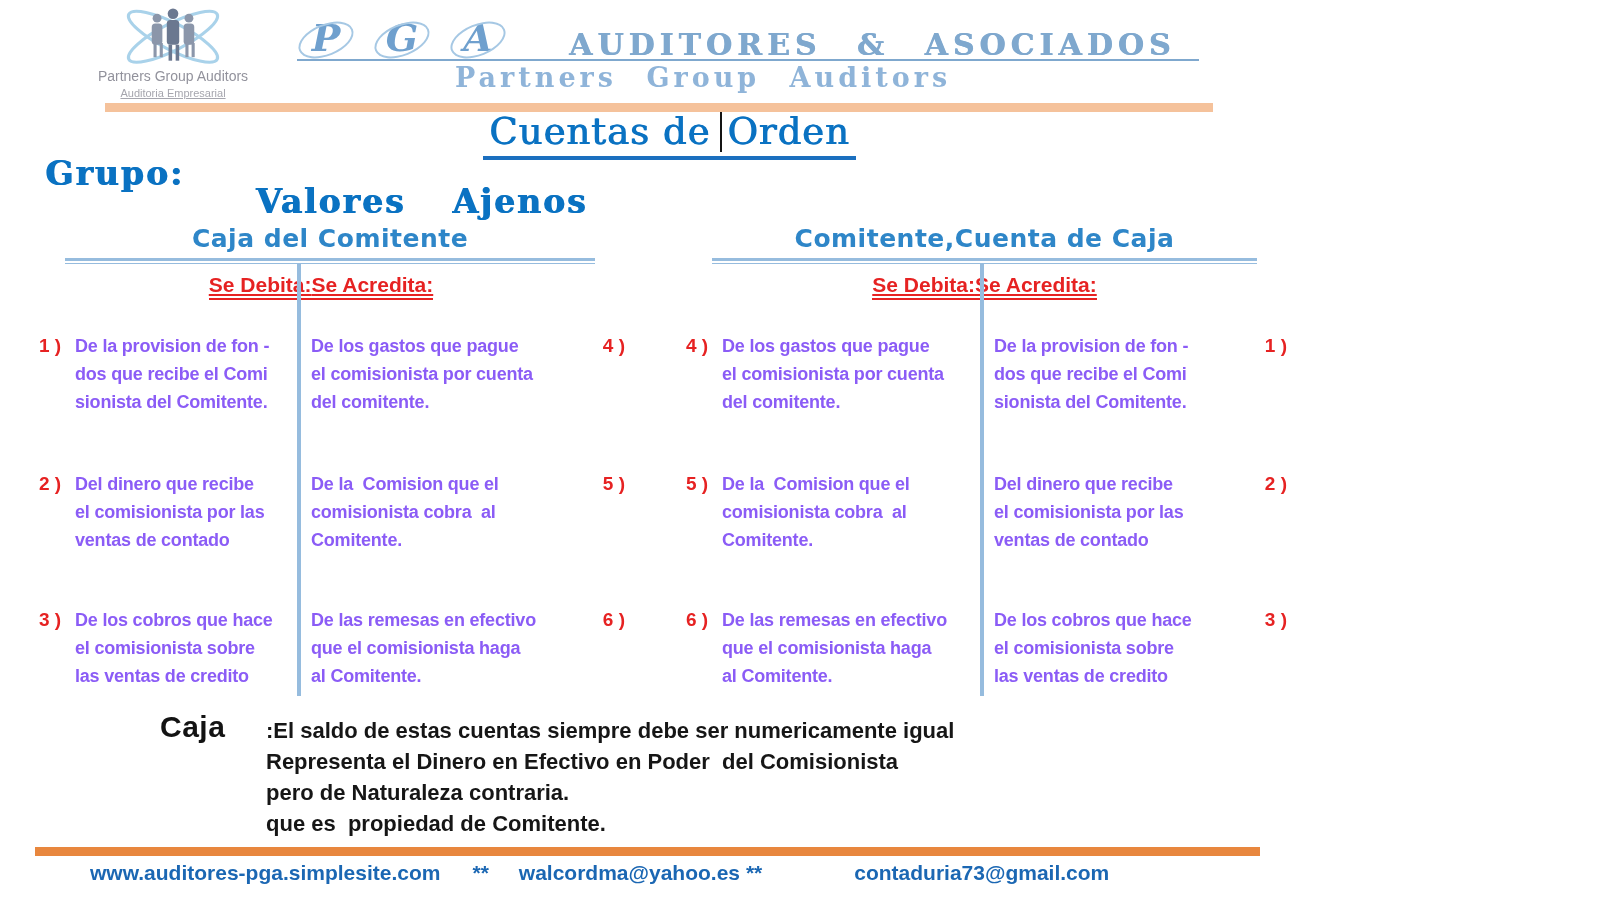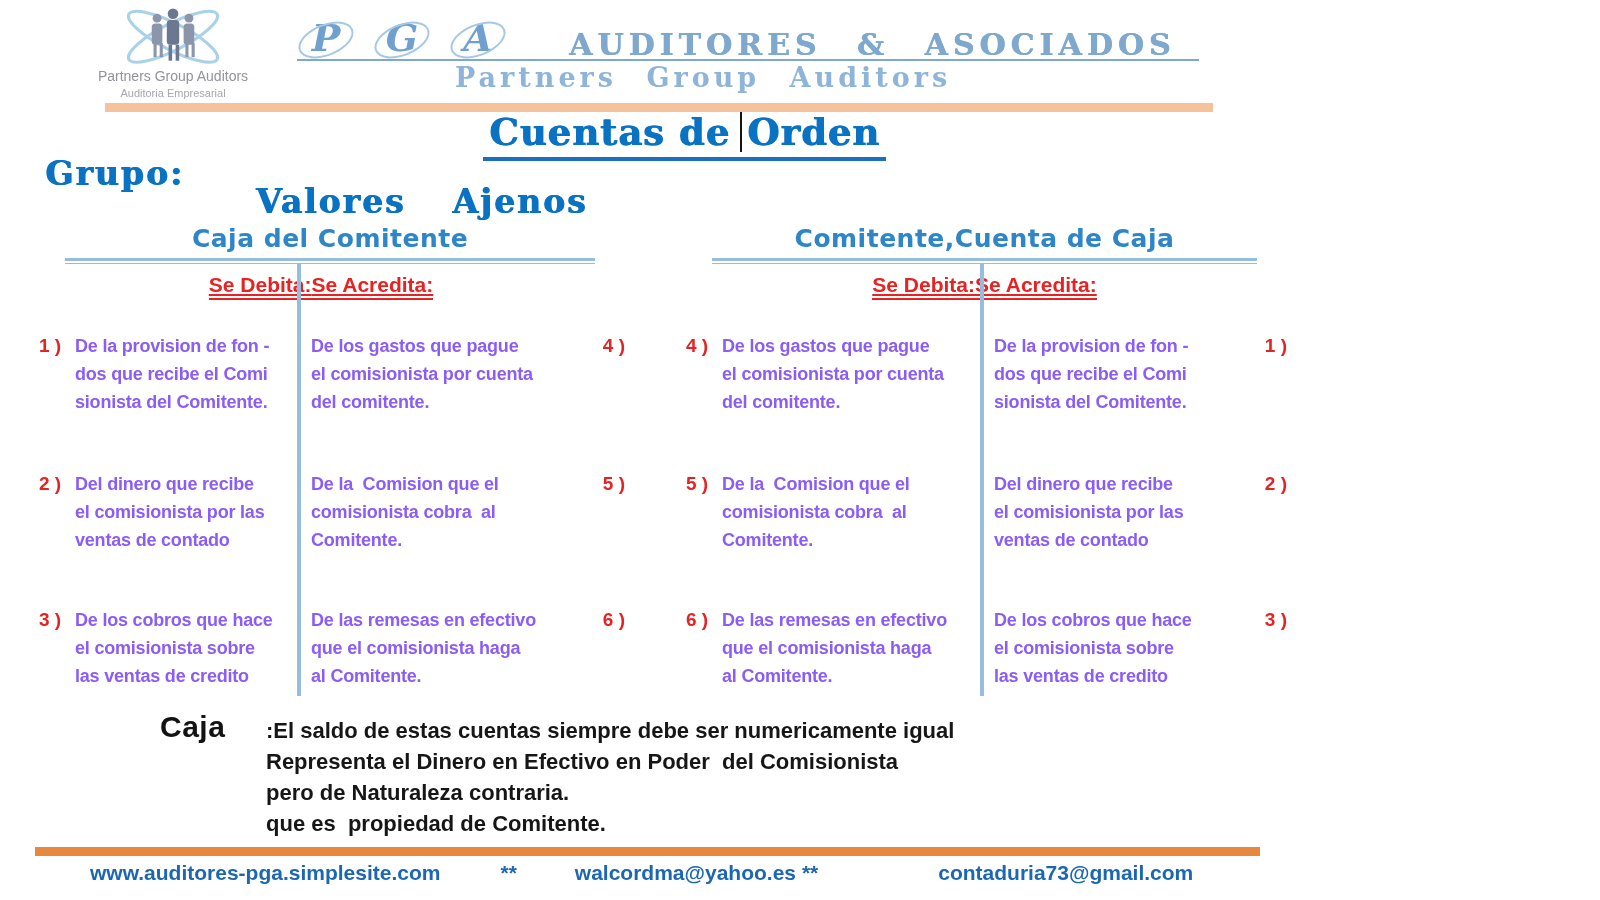--- a/index.html
+++ b/index.html
@@ -5,21 +5,21 @@
   html,body { margin:0; padding:0; background:#ffffff; }
   .page {
     position:relative; width:1600px; height:900px; background:#ffffff;
     font-family:"Liberation Sans", sans-serif; overflow:hidden;
   }
 
   
   .logo { position:absolute; left:58px; top:4px; width:230px; text-align:center; }
   .logo svg { width:150px; height:62px; }
   .logo-name { font-size:14px; color:#92929c; margin-top:-2px; }
-  .logo-sub  { font-size:11px; color:#a6a6ae; margin-top:3px; }
+  .logo-sub  { font-size:11px; color:#a6a6ae; margin-top:3px;text-decoration:underline; }
 
   .brand { position:absolute; left:295px; top:10px; width:920px; }
   .brand-row { display:flex; align-items:flex-end; height:52px; }
   .pga-letter {
     position:relative; display:inline-block; width:62px; margin-right:14px;
     font-family:"DejaVu Serif", serif; font-style:italic; font-weight:bold;
     font-size:38px; line-height:48px; color:#6fa0ce; text-align:center;
   }
   .pga-letter::before {
     content:""; position:absolute; left:2px; top:10px; width:54px; height:28px;
@@ -34,21 +34,21 @@
   .brand-sub {
     position:absolute; left:160px; top:52px;
     font-family:"DejaVu Serif", serif; font-weight:bold; font-size:27px;
     color:#8fb4d9; letter-spacing:4px; word-spacing:16px; white-space:nowrap;
   }
   .header-bar { position:absolute; left:105px; top:103px; width:1108px; height:9px; background:#f5c29b; }
 
   
   .doc-title {
     position:absolute; left:483px; top:110px; display:flex; align-items:center;
-    font-family:"DejaVu Serif", serif; font-weight:bold; font-size:37px;
+    font-family:"DejaVu Serif", serif; font-weight:normal; font-size:37px;
     color:#0a72c2; letter-spacing:1px; text-shadow:1px 0 0 #0a72c2;
     border-bottom:4px solid #1b6fbf; padding:0 6px 3px 6px; white-space:pre;
   }
   .caret { display:inline-block; width:2px; height:40px; background:#141414; margin:0 5px 0 10px; }
 
   .group-line {
     position:absolute; left:45px; top:154px; display:flex;
     font-family:"DejaVu Serif", serif; font-weight:bold; font-size:33px;
     color:#0a72c2; letter-spacing:2px; text-shadow:1px 0 0 #0a72c2; white-space:pre;
   }
@@ -96,21 +96,21 @@
   
   .saldo { position:absolute; left:160px; top:710px; display:flex; }
   .saldo-label { font-size:30px; font-weight:bold; color:#131313; width:106px; letter-spacing:0.5px; }
   .saldo-lines { font-size:22px; font-weight:bold; color:#161616; line-height:31px; padding-top:5px; }
   .saldo-lines .line { white-space:pre; }
 
   
   .footer-bar  { position:absolute; left:35px; top:847px; width:1225px; height:9px; background:#e8873e; }
   .footer-text {
     position:absolute; left:90px; top:861px; display:flex; align-items:baseline;
-    font-size:21px; font-weight:bold; color:#1b67b3; white-space:pre;gap:28px;
+    font-size:21px; font-weight:bold; color:#1b67b3; white-space:pre;
   }
   .ft-sep   { margin-left:32px; }
   .ft-yahoo { margin-left:30px; }
   .ft-gmail { margin-left:92px; }
 </style>
 </head>
 <body>
 
 <div class="page">
 

